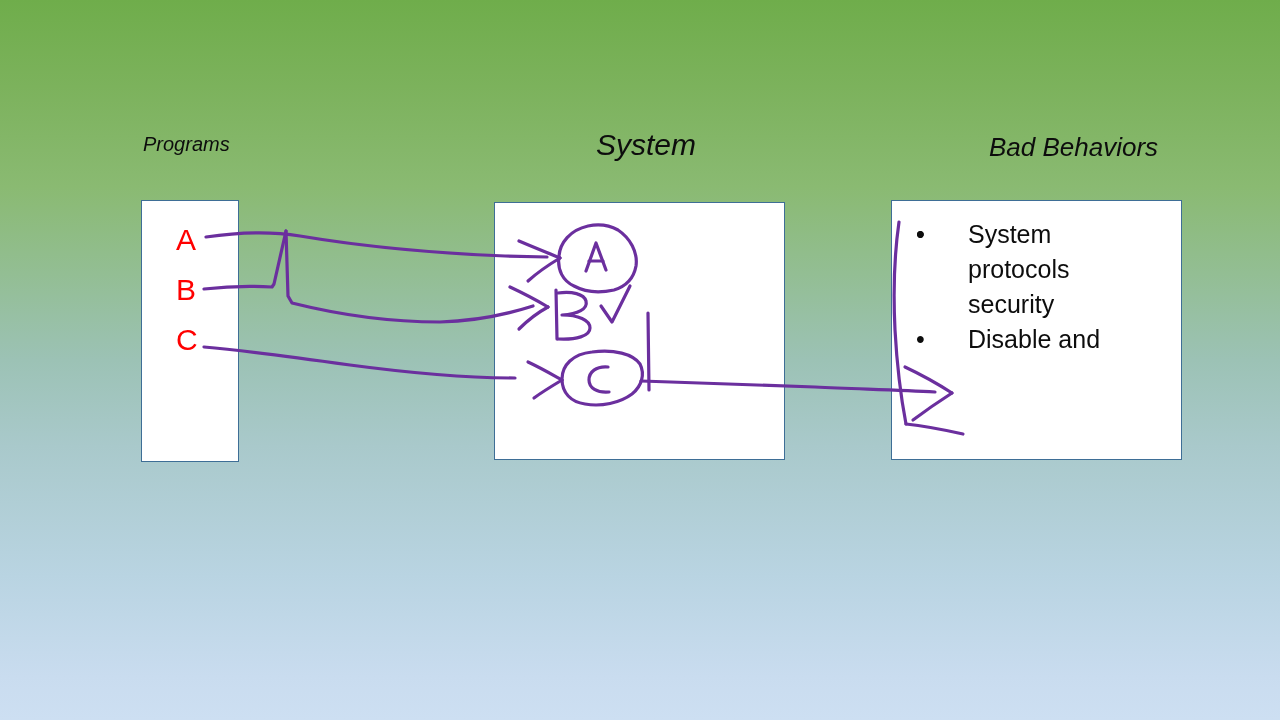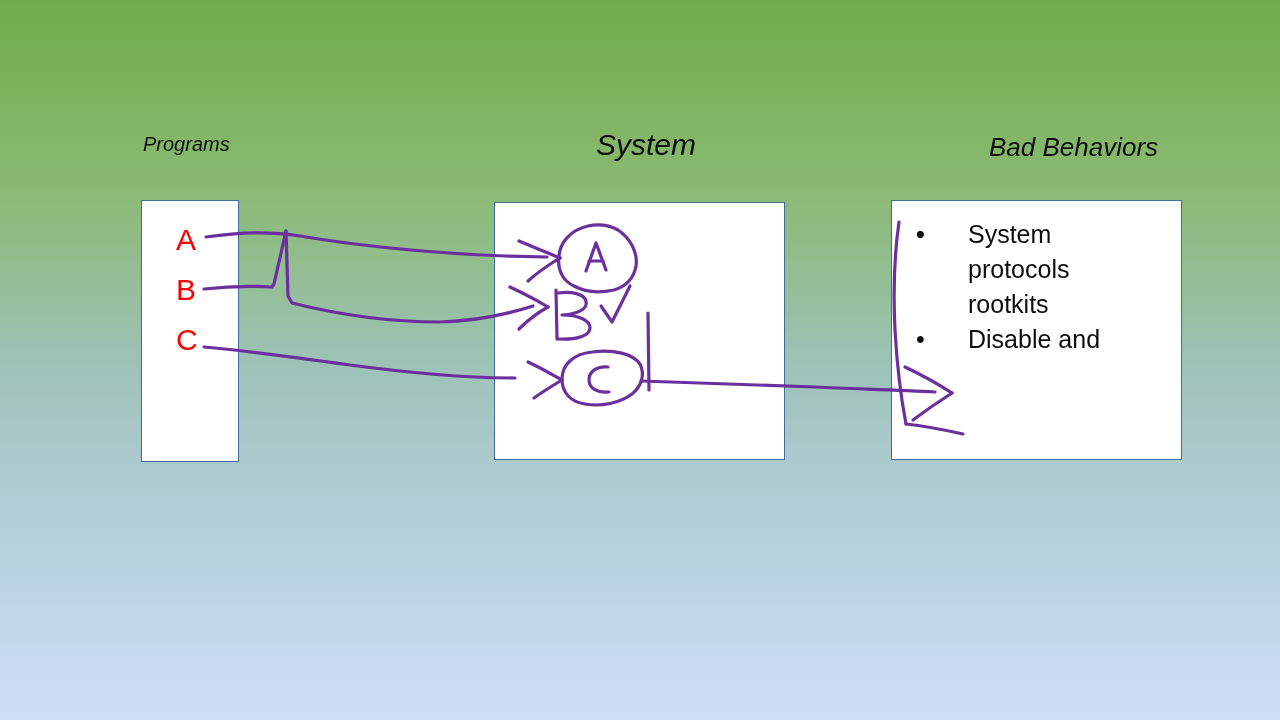--- a/index.html
+++ b/index.html
@@ -138,21 +138,21 @@
 
   <div class="panel panel-behaviors">
     <ul class="bullet-list">
       <li class="bullet-item">
         <span class="bullet-dot">•</span>
       </li>
       <li class="bullet-item">
         <span class="bullet-dot">•</span>
         <span>System</span><br>
         <span>protocols</span><br>
-        <span>rootkits</span>
+        <span>security</span>
       </li>
       <li class="bullet-item">
         <span class="bullet-dot">•</span>
         <span>Disable and</span><br>
       </li>
     </ul>
   </div>
 
   <svg class="ink" viewBox="0 0 1280 720">
     <g fill="none" stroke="#6B2F9E" stroke-width="3.2" stroke-linecap="round" stroke-linejoin="round">

